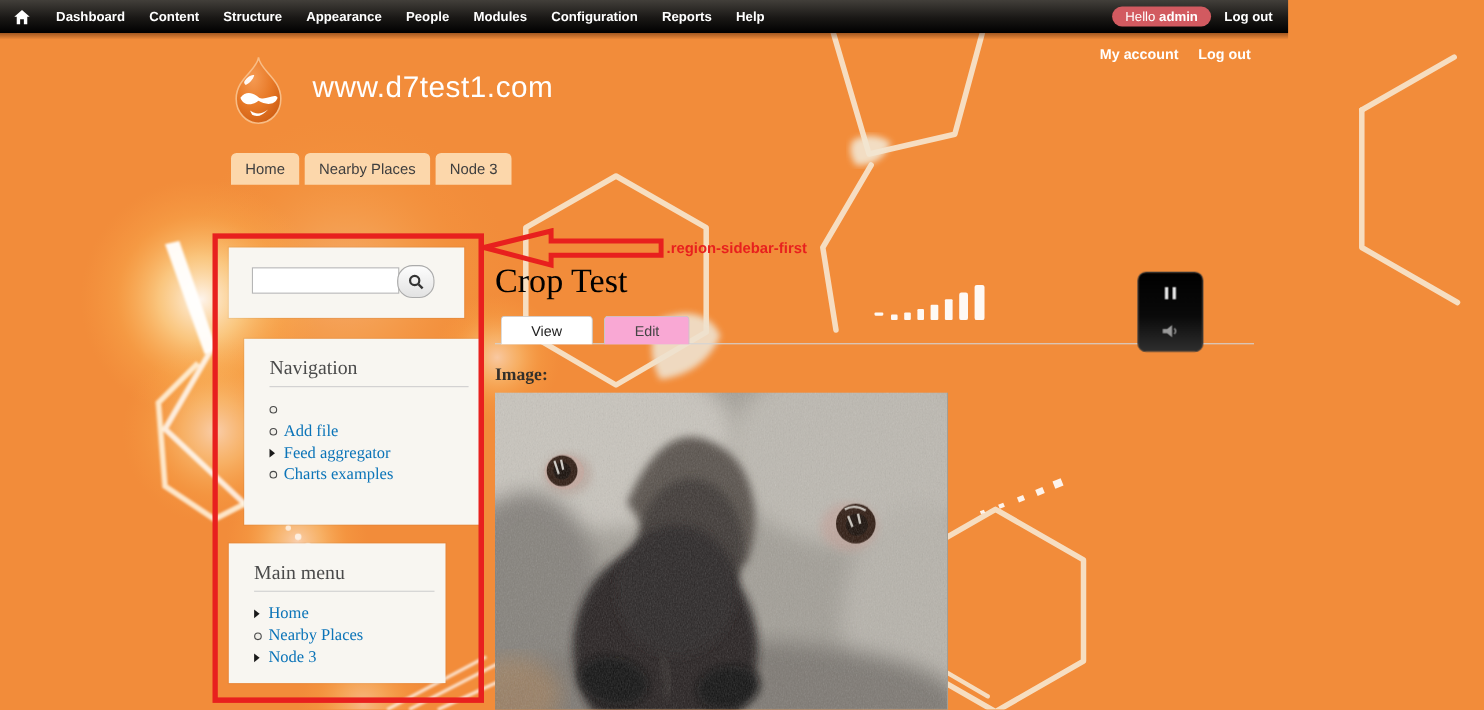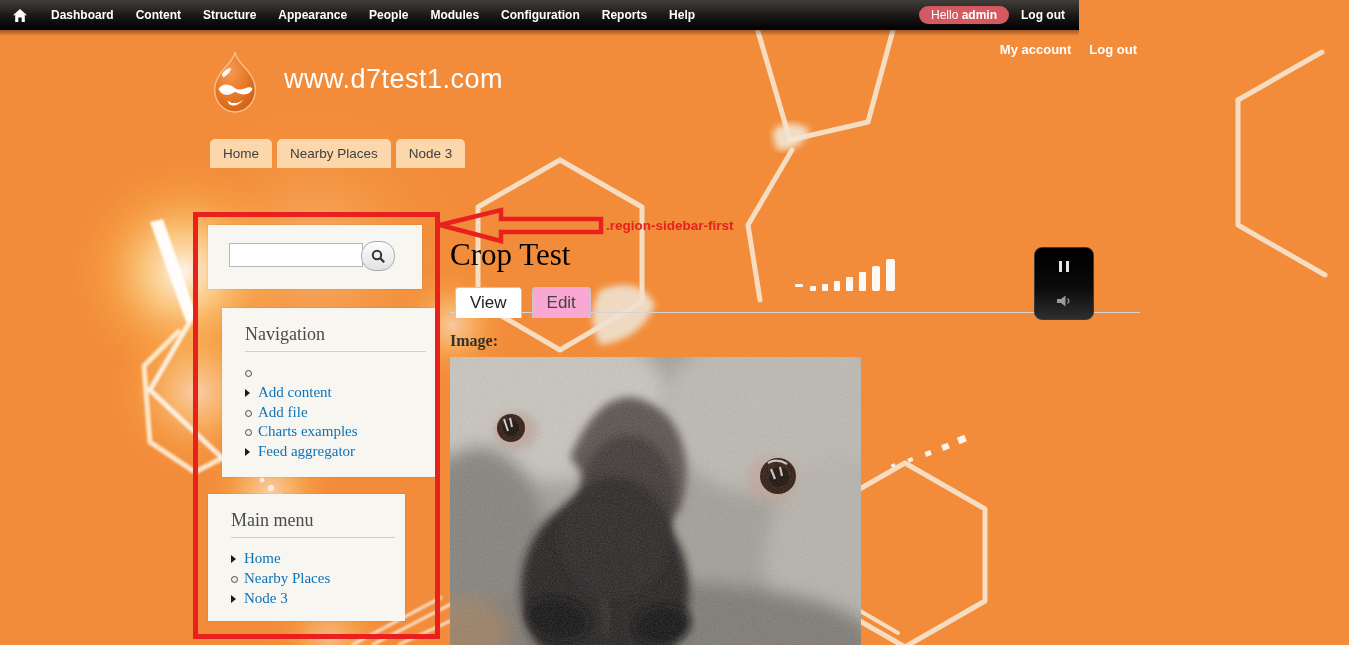--- a/index.html
+++ b/index.html
@@ -5,21 +5,21 @@
   html,body{margin:0;padding:0;}
   body{
     width:1349px;height:645px;position:relative;overflow:hidden;
     background:#f28c3a;
     font-family:"Liberation Sans",sans-serif;
   }
   
   #bg-decor{position:absolute;left:0;top:0;z-index:0;}
   
   .toolbar{
-    position:absolute;left:0;top:0;width:1079px;height:30px;z-index:10;
+    position:absolute;left:0;top:0;width:1171px;height:30px;z-index:10;
     background:linear-gradient(180deg,#423f3a 0%,#191715 55%,#000 100%);
     display:flex;align-items:center;color:#fff;font-size:12px;font-weight:bold;
   }
   .toolbar::after{content:"";position:absolute;left:0;top:30px;width:100%;height:6px;
     background:linear-gradient(180deg,rgba(62,22,0,.45),rgba(62,22,0,0));}
   .tb-home{width:40px;display:flex;justify-content:center;cursor:pointer;}
   .tb-item{padding:0 11px;line-height:30px;cursor:pointer;white-space:nowrap;}
   .tb-right{margin-left:auto;display:flex;align-items:center;padding-right:14px;gap:12px;}
   .hello-pill{background:#d25a60;border-radius:10px;padding:2px 12px;font-weight:normal;}
   .hello-pill b{font-weight:bold;}
@@ -57,21 +57,21 @@
   
   .red-box{position:absolute;left:193px;top:212px;width:237px;height:417px;
     border:5px solid #e8201e;z-index:8;pointer-events:none;}
   .anno-arrow{position:absolute;left:435px;top:207px;z-index:8;}
   .anno-label{position:absolute;left:606px;top:218px;z-index:8;color:#e8201e;
     font-size:13.5px;font-weight:bold;}
   
   .page-title{position:absolute;left:450px;top:237px;z-index:5;margin:0;
     font-family:"Liberation Serif",serif;font-size:31px;font-weight:normal;color:#000;}
   .view-tabs{position:absolute;left:455px;top:287px;z-index:5;display:flex;gap:10px;}
-  .vtab{font-size:17px;padding:5px 14px;border:1px solid #c7c7c7;border-bottom:none;
+  .vtab{font-size:13px;padding:5px 27px;border:1px solid #c7c7c7;border-bottom:none;
     border-radius:4px 4px 0 0;cursor:pointer;}
   .vtab.active{background:#fff;color:#222;}
   .vtab.inactive{background:#f9a8d4;color:#444;}
   .tabs-rule{position:absolute;left:450px;top:312px;width:690px;height:1px;background:#d4d4d4;z-index:3;}
   .image-label{position:absolute;left:450px;top:332px;z-index:5;
     font-family:"Liberation Serif",serif;font-weight:bold;font-size:16px;color:#33302b;}
   .koala{position:absolute;left:450px;top:357px;width:411px;height:288px;z-index:5;overflow:hidden;}
   
   .player{position:absolute;left:1034px;top:247px;width:58px;height:71px;z-index:6;
     background:linear-gradient(180deg,#000 0%,#0a0a0a 55%,#2e2e2e 100%);
@@ -214,34 +214,30 @@
 
 <div class="block nav-block">
   <h2 class="block-title">Navigation</h2>
   <hr class="block-rule">
   <ul>
     <li>
         <span class="bullet ring"></span>
         <span class="menu-link"></span>
       </li>
     <li>
-        <span class="bullet tri"></span>
-        <span class="menu-link">Add content</span>
-      </li>
-    <li>
         <span class="bullet ring"></span>
         <span class="menu-link">Add file</span>
       </li>
     <li>
+        <span class="bullet tri"></span>
+        <span class="menu-link">Feed aggregator</span>
+      </li>
+    <li>
         <span class="bullet ring"></span>
         <span class="menu-link">Charts examples</span>
-      </li>
-    <li>
-        <span class="bullet tri"></span>
-        <span class="menu-link">Feed aggregator</span>
       </li>
   </ul>
 </div>
 
 <div class="block menu-block">
   <h2 class="block-title">Main menu</h2>
   <hr class="block-rule">
   <ul>
     <li>
         <span class="bullet tri"></span>

